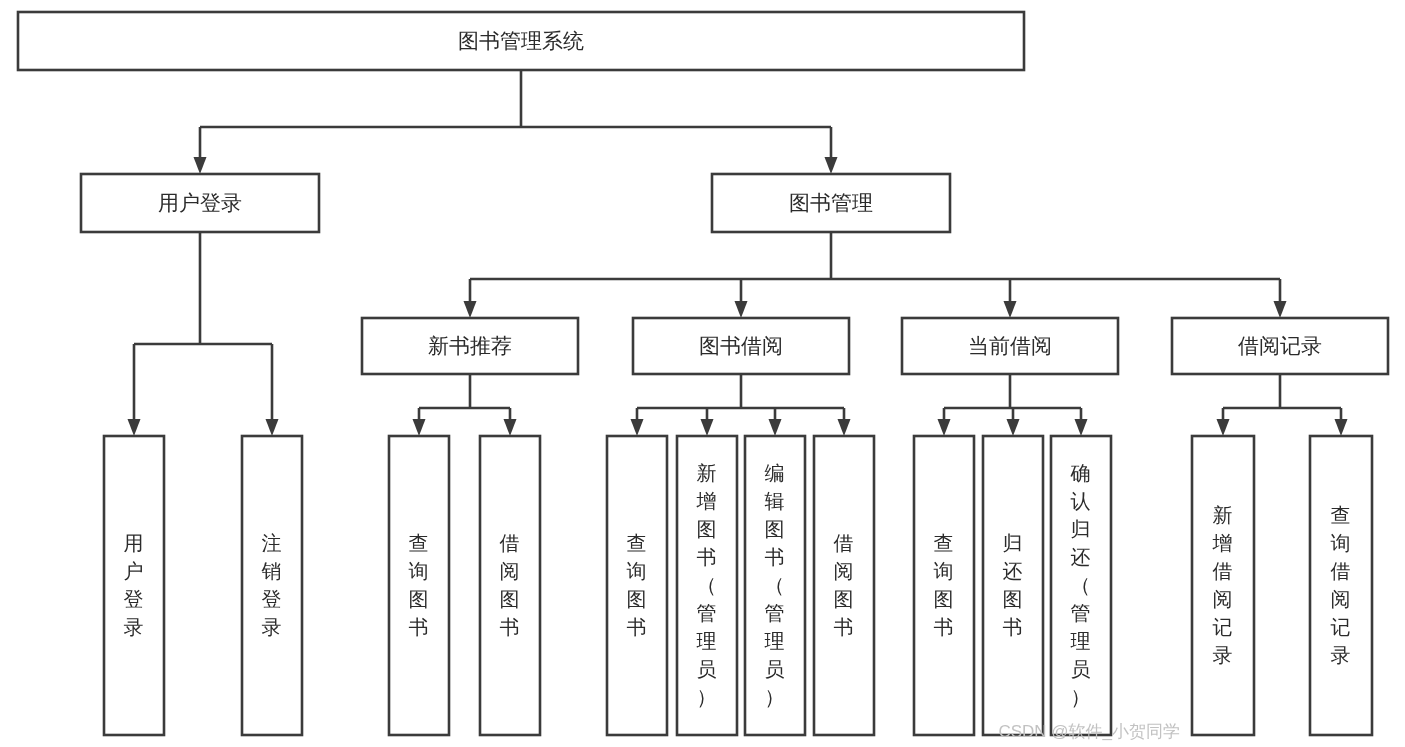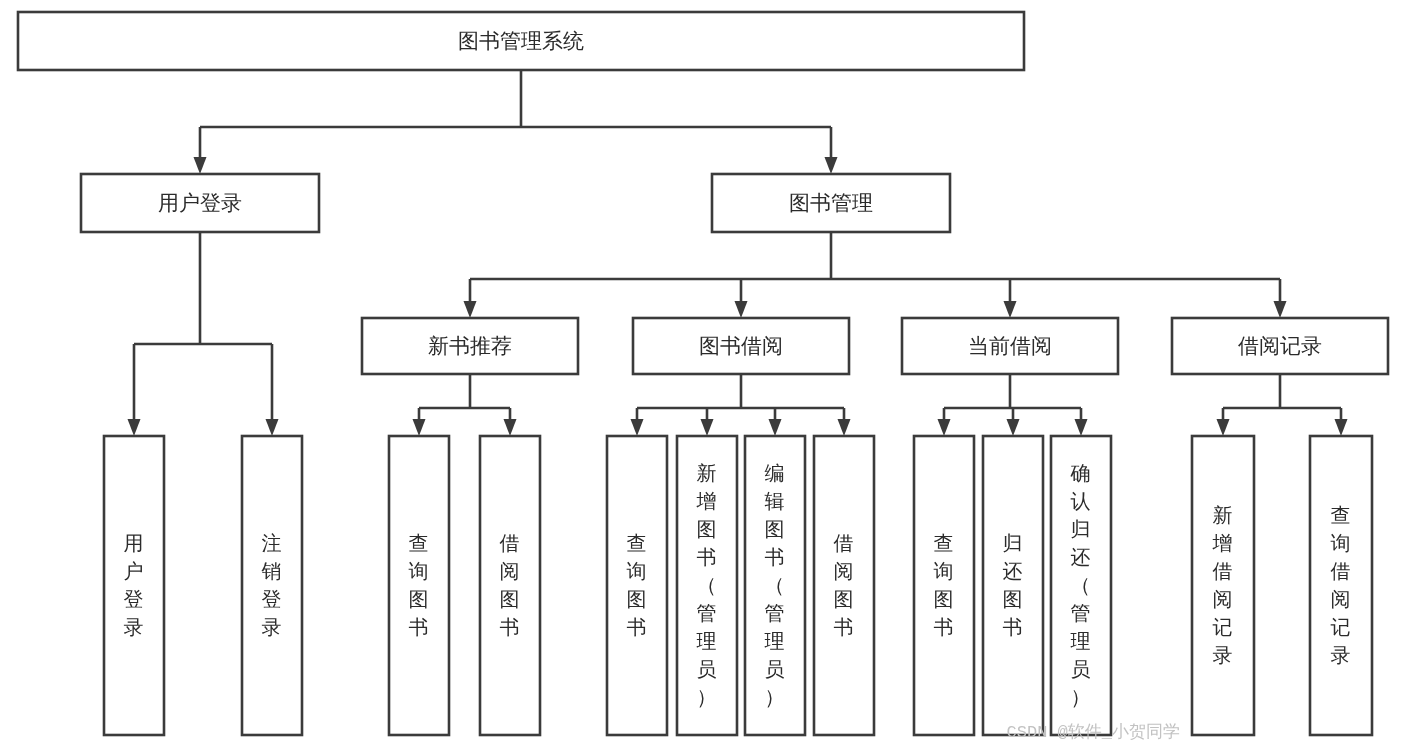--- a/index.html
+++ b/index.html
@@ -45,21 +45,21 @@
     fill: none;
     stroke-linecap: butt;
   }
   .edge-arrow {
     fill: #3b3b3b;
   }
   .watermark {
     position: absolute;
     right: 8px;
     bottom: 4px;
-    font-family: Liberation Mono, monospace;
+    font-family: Liberation Sans, sans-serif;
     font-size: 17px;
     color: #c2c2c2;
     white-space: nowrap;
     pointer-events: none;
   }
 </style>
 </head>
 <body>
 
 <div id="diagram-root">

